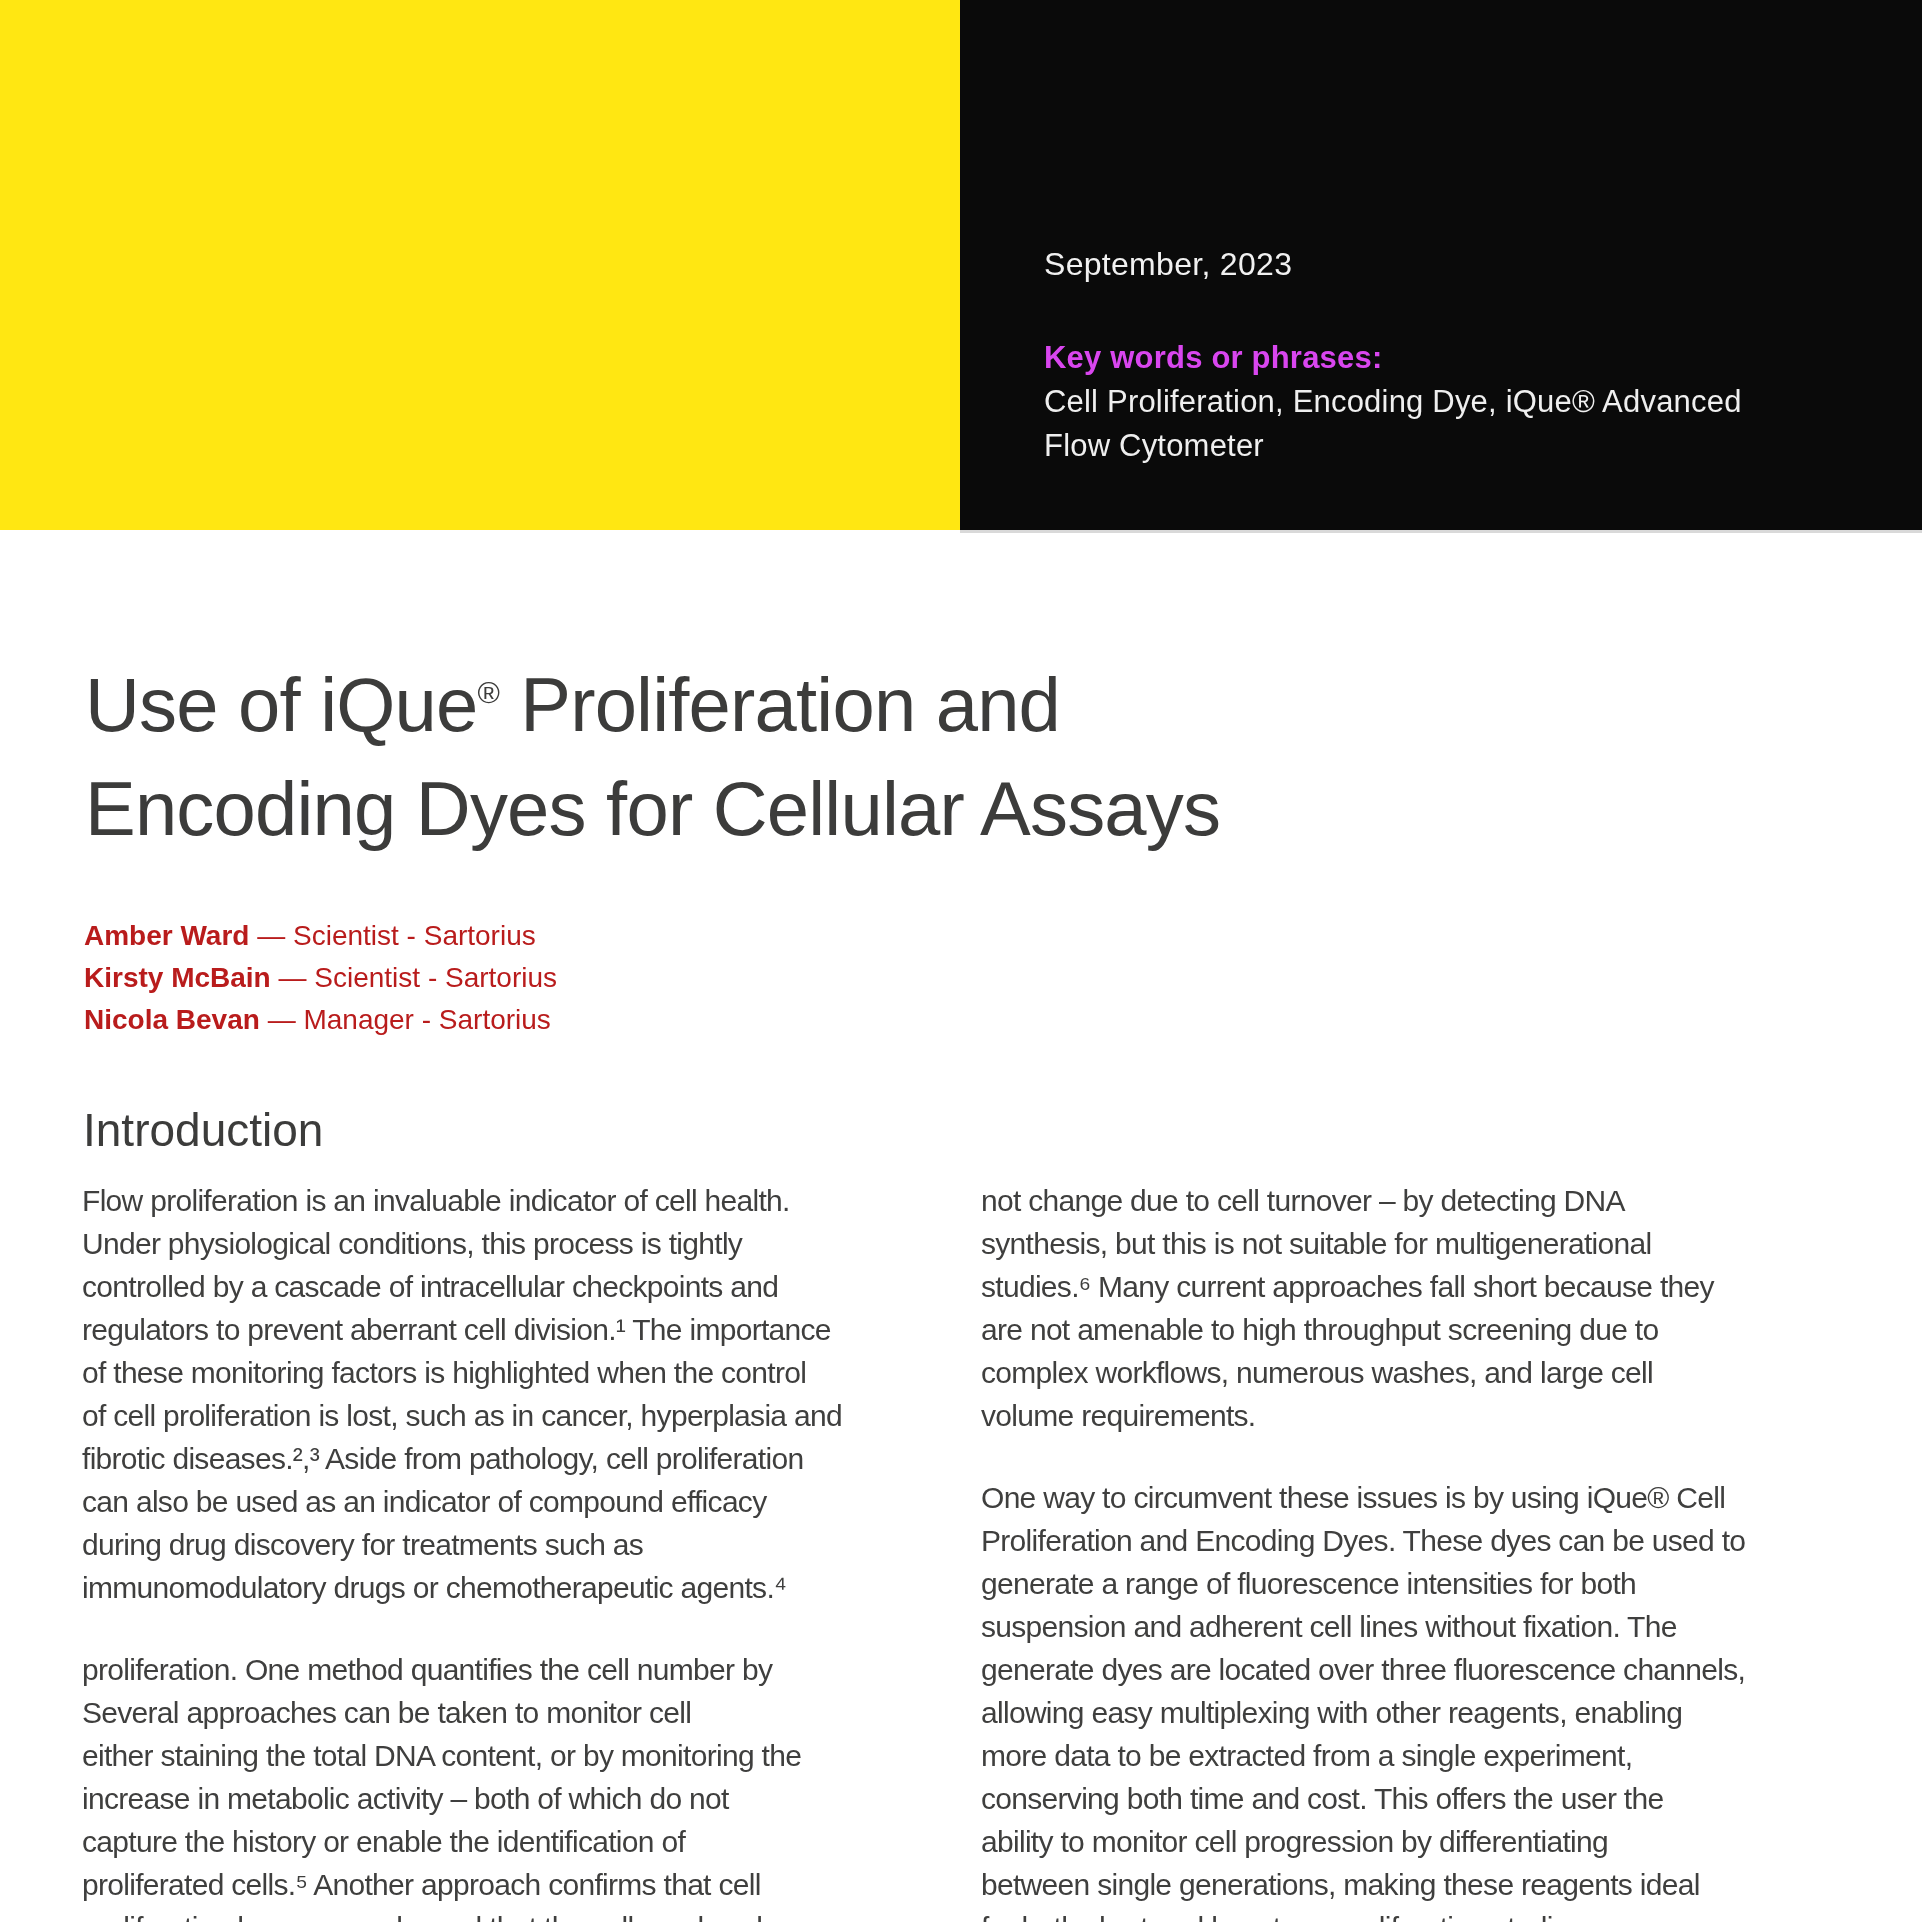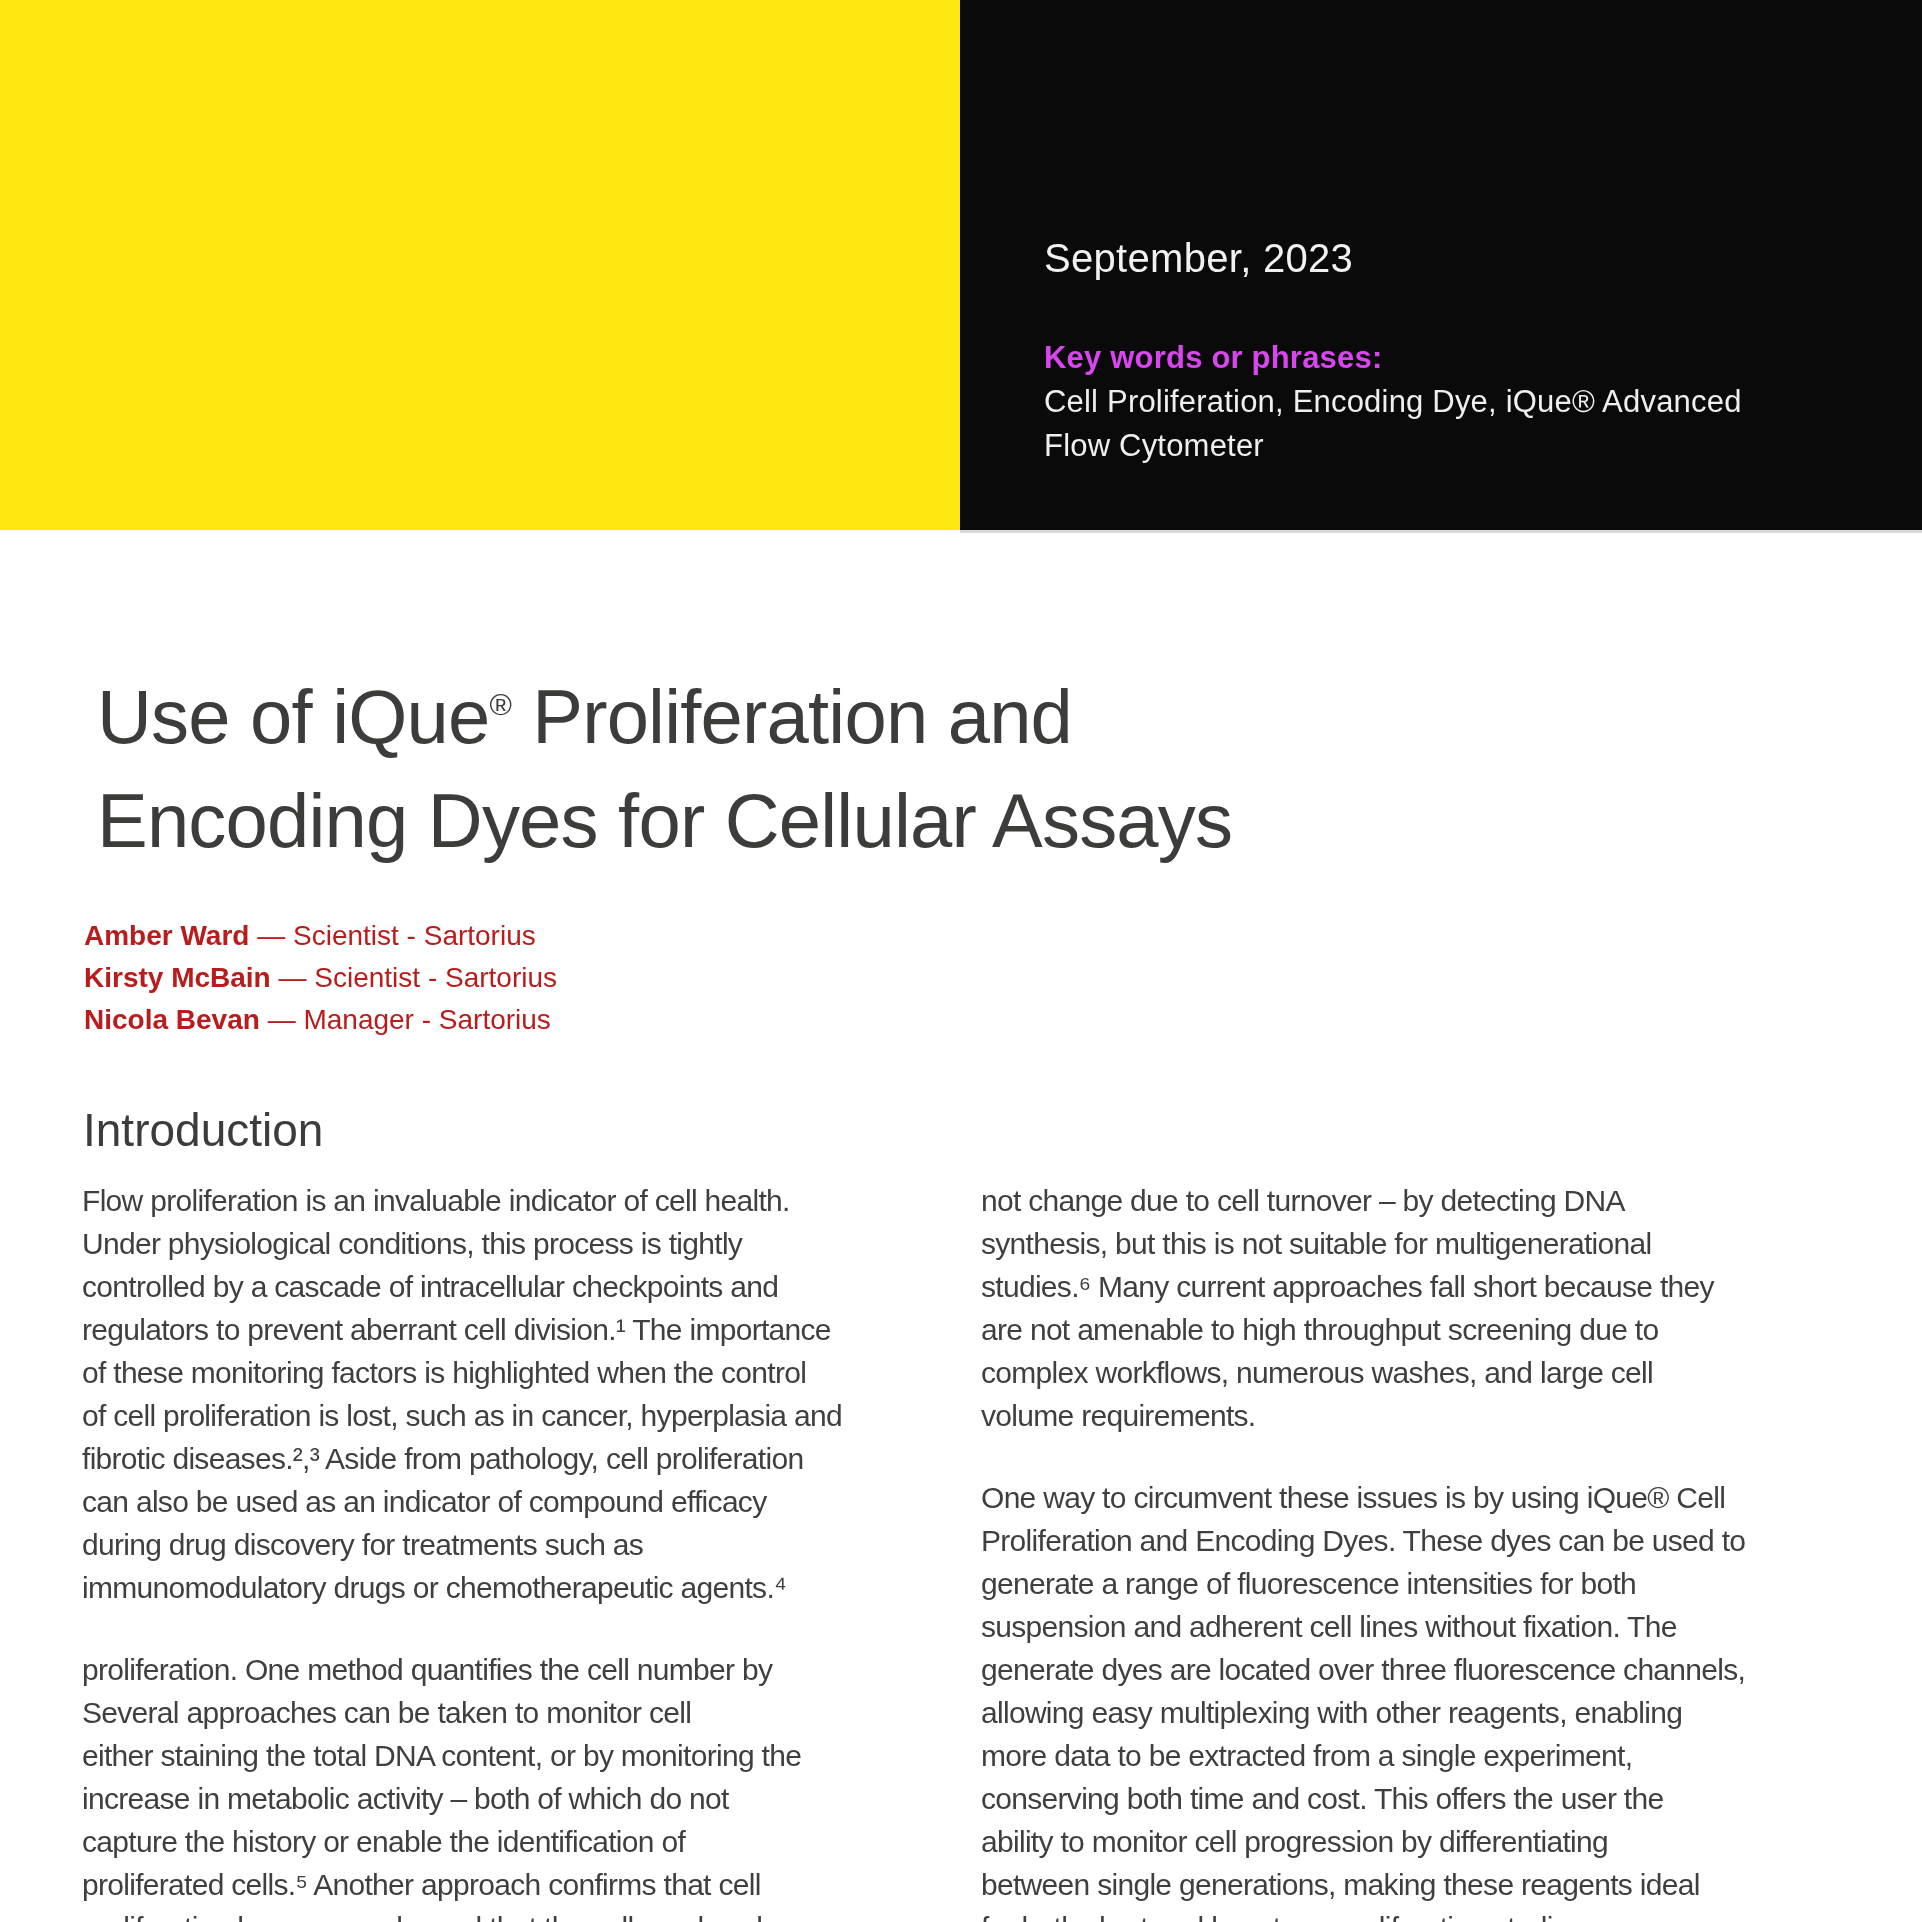--- a/index.html
+++ b/index.html
@@ -23,37 +23,37 @@
     position: absolute; left: 960px; top: 0;
     width: 963px; height: 530px;
     background: #0a0a0a;
   }
   .banner-edge {
     position: absolute; left: 960px; top: 530px;
     width: 963px; height: 2.5px;
     background: #d9d9d9;
   }
   .banner-date {
-    position: absolute; left: 84px; top: 236px;
-    font-size: 40px; line-height: 44px;
+    position: absolute; left: 84px; top: 242px;
+    font-size: 32px; line-height: 44px;
     color: #f1f1f1; letter-spacing: 0.3px;
     white-space: nowrap;
   }
   .banner-keywords {
     position: absolute; left: 84px; top: 336px;
     font-size: 31px; line-height: 44px;
     color: #efefef; letter-spacing: 0.2px;
   }
   .banner-keywords .kw-label { font-weight: 700; color: #d946ef; white-space: nowrap; }
   .banner-keywords .kw-line { white-space: nowrap; }
 
   
   .doc-title {
     position: absolute; left: 82px; top: 639px;
-    margin: 15px;
+    margin: 3px;
     font-size: 76px; line-height: 104px;
     font-weight: 300;
     color: #3c3c3b;
     letter-spacing: -0.8px;
     white-space: nowrap;
   }
   .doc-title .reg {
     font-size: 0.40em;
     position: relative; top: -0.05em;
     vertical-align: super;

